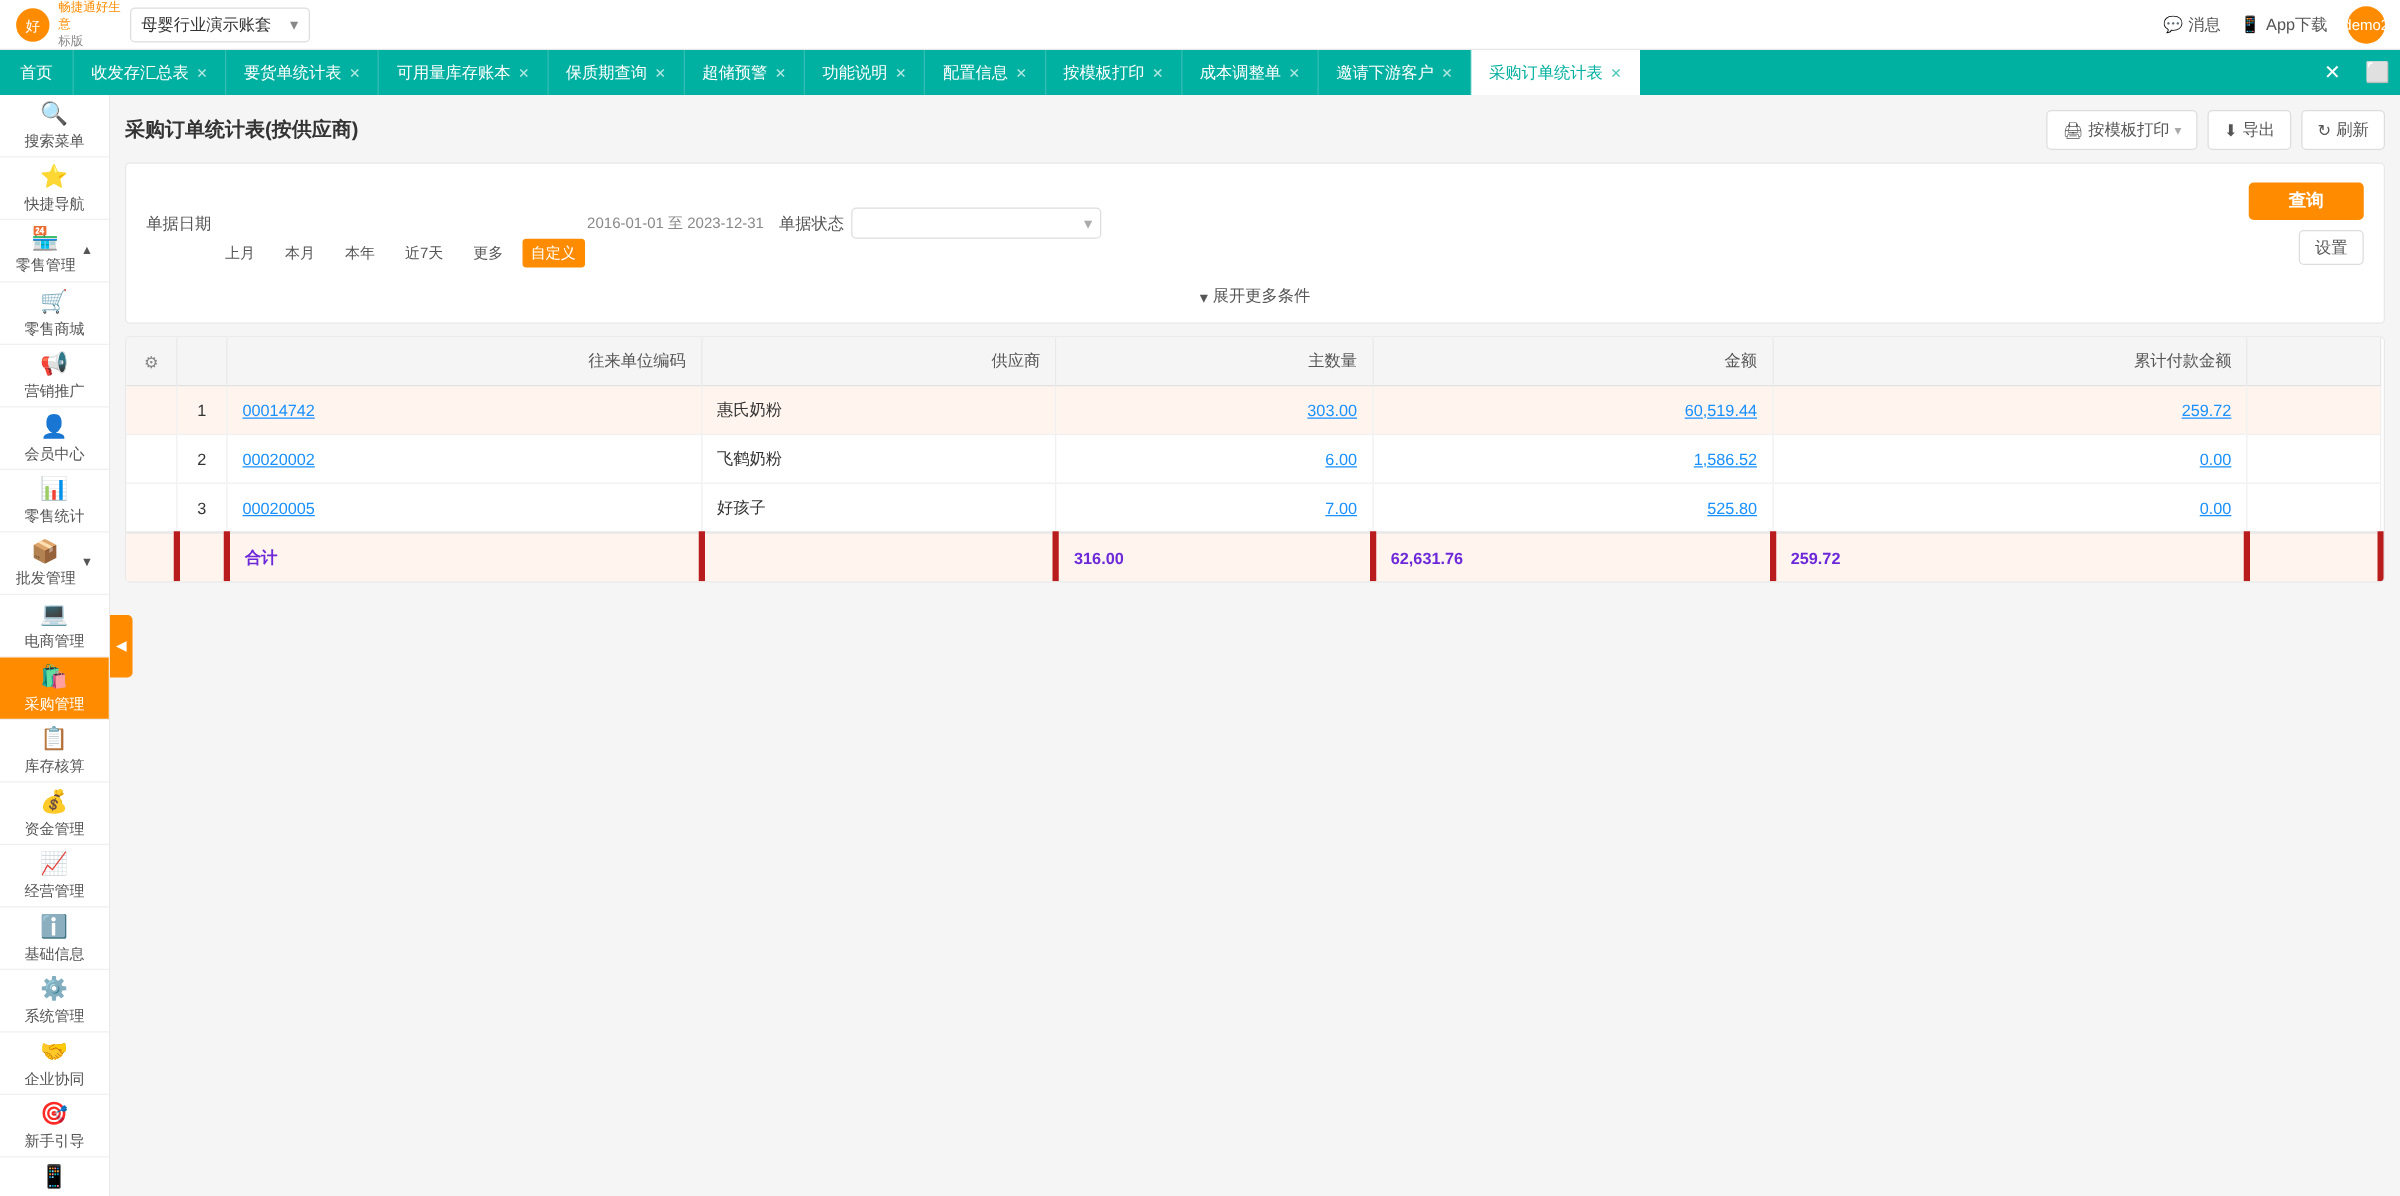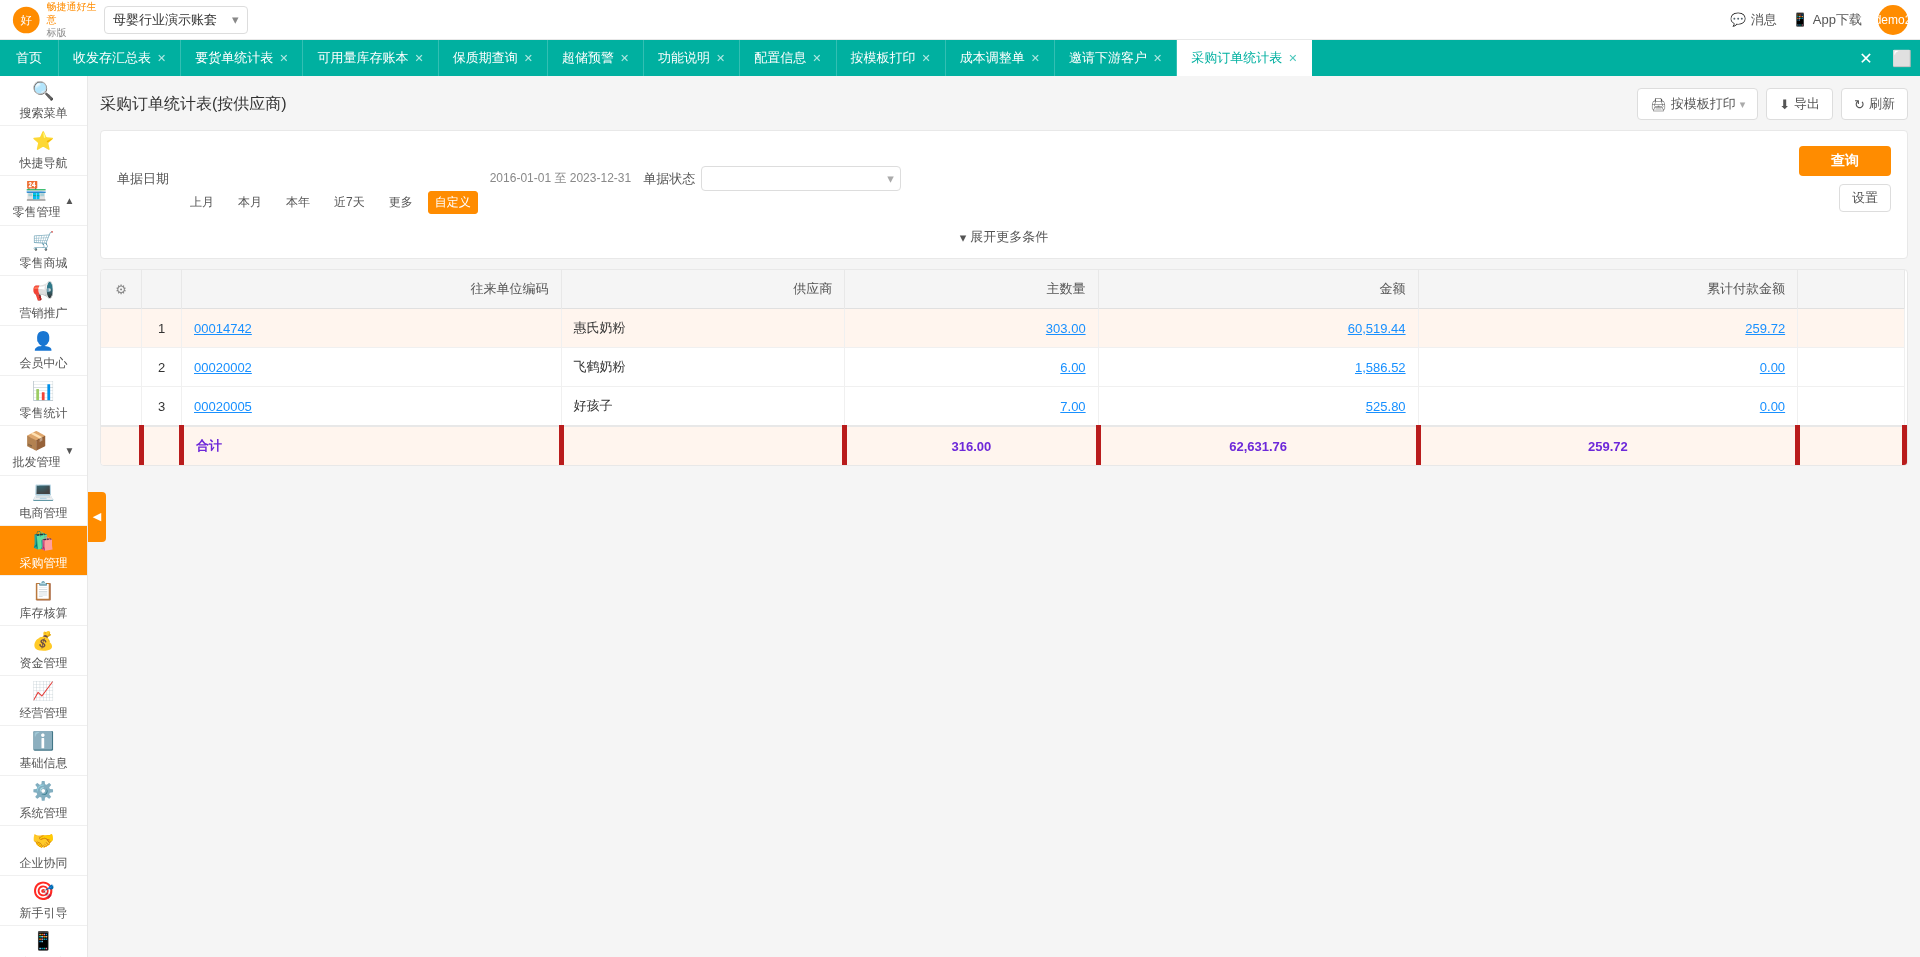--- a/index.html
+++ b/index.html
@@ -141,21 +141,21 @@
 
     
     .page-header {
       display: flex;
       align-items: center;
       justify-content: space-between;
       margin-bottom: 10px;
     }
     .page-title {
       font-size: 16px;
-      font-weight: normal;
+      font-weight: bold;
       color: #333;
     }
     .page-actions {
       display: flex;
       align-items: center;
       gap: 8px;
     }
     .btn-template {
       display: flex;
       align-items: center;
@@ -348,21 +348,21 @@
       background: #fff5ee;
       border-top: 2px solid #e8e8e8;
     }
     .data-table tfoot td {
       padding: 10px 12px;
       font-size: 13px;
       font-weight: bold;
       color: #6d28d9;
       border-right: 5px solid #b91c1c;
     }
-    .data-table tfoot td.num { text-align: center; }
+    .data-table tfoot td.num { text-align: left; }
     .setting-icon {
       width: 16px;
       height: 16px;
       display: inline-flex;
       align-items: center;
       justify-content: center;
       cursor: pointer;
       color: #888;
     }
     .row-num {
@@ -574,21 +574,21 @@
         <button class="btn-refresh">
           <span>↻</span>
           <span>刷新</span>
         </button>
       </div>
     </div>
 
     <div class="filter-area">
       <div class="filter-row">
 
-        <div style="display:flex;align-items:center;gap:12px;">
+        <div style="display:flex;align-items:center;gap:2px;">
           <span class="filter-label">单据日期</span>
           <div class="filter-quick-btns">
             <span class="quick-btn">上月</span>
             <span class="quick-btn">本月</span>
             <span class="quick-btn">本年</span>
             <span class="quick-btn">近7天</span>
             <span class="quick-btn">更多</span>
             <span class="quick-btn custom">自定义</span>
           </div>
           <span class="date-range">

